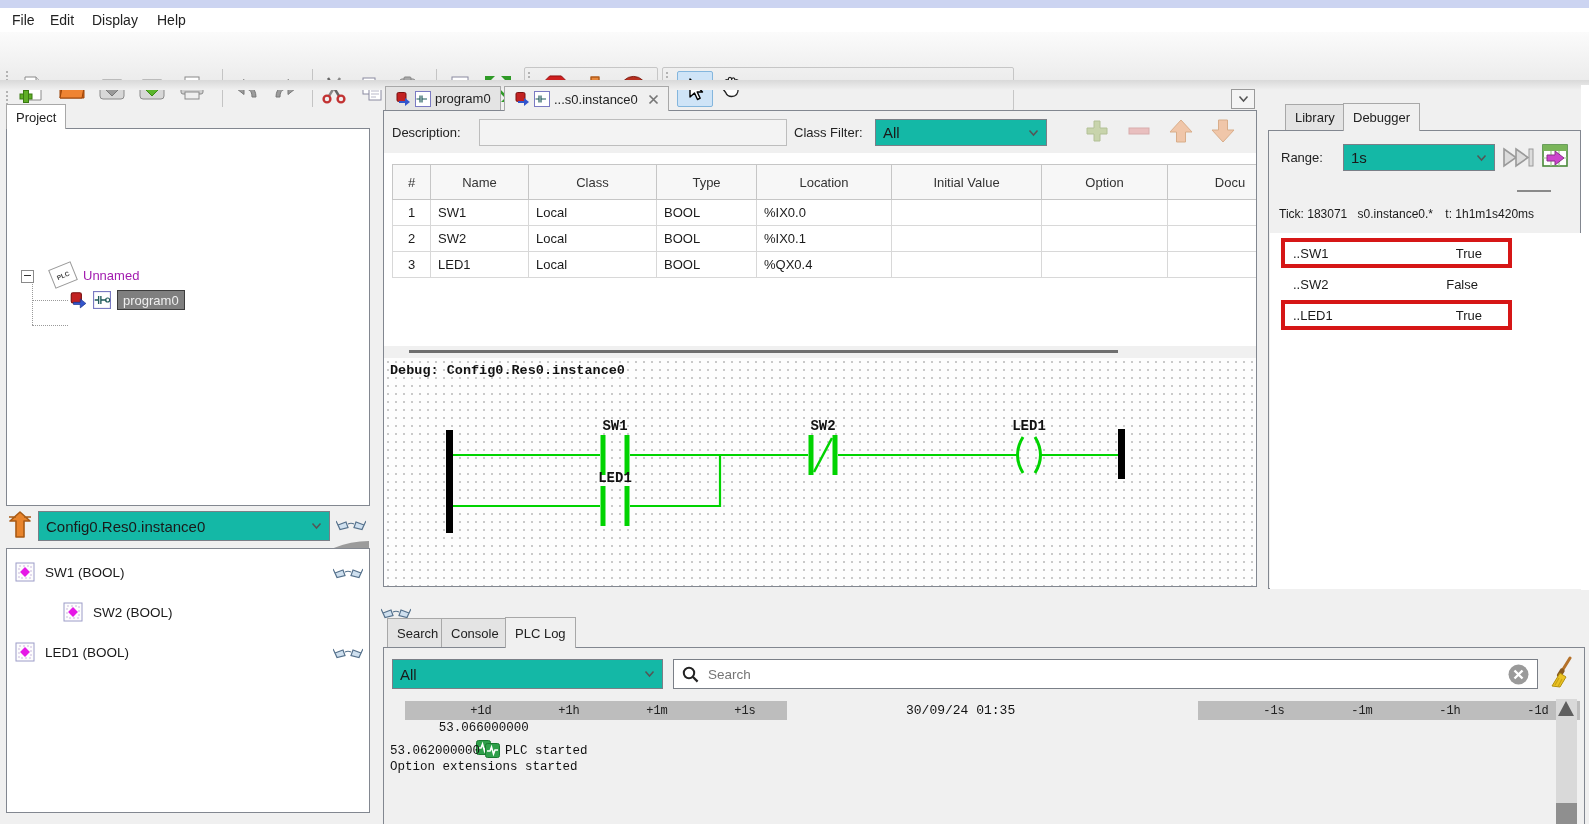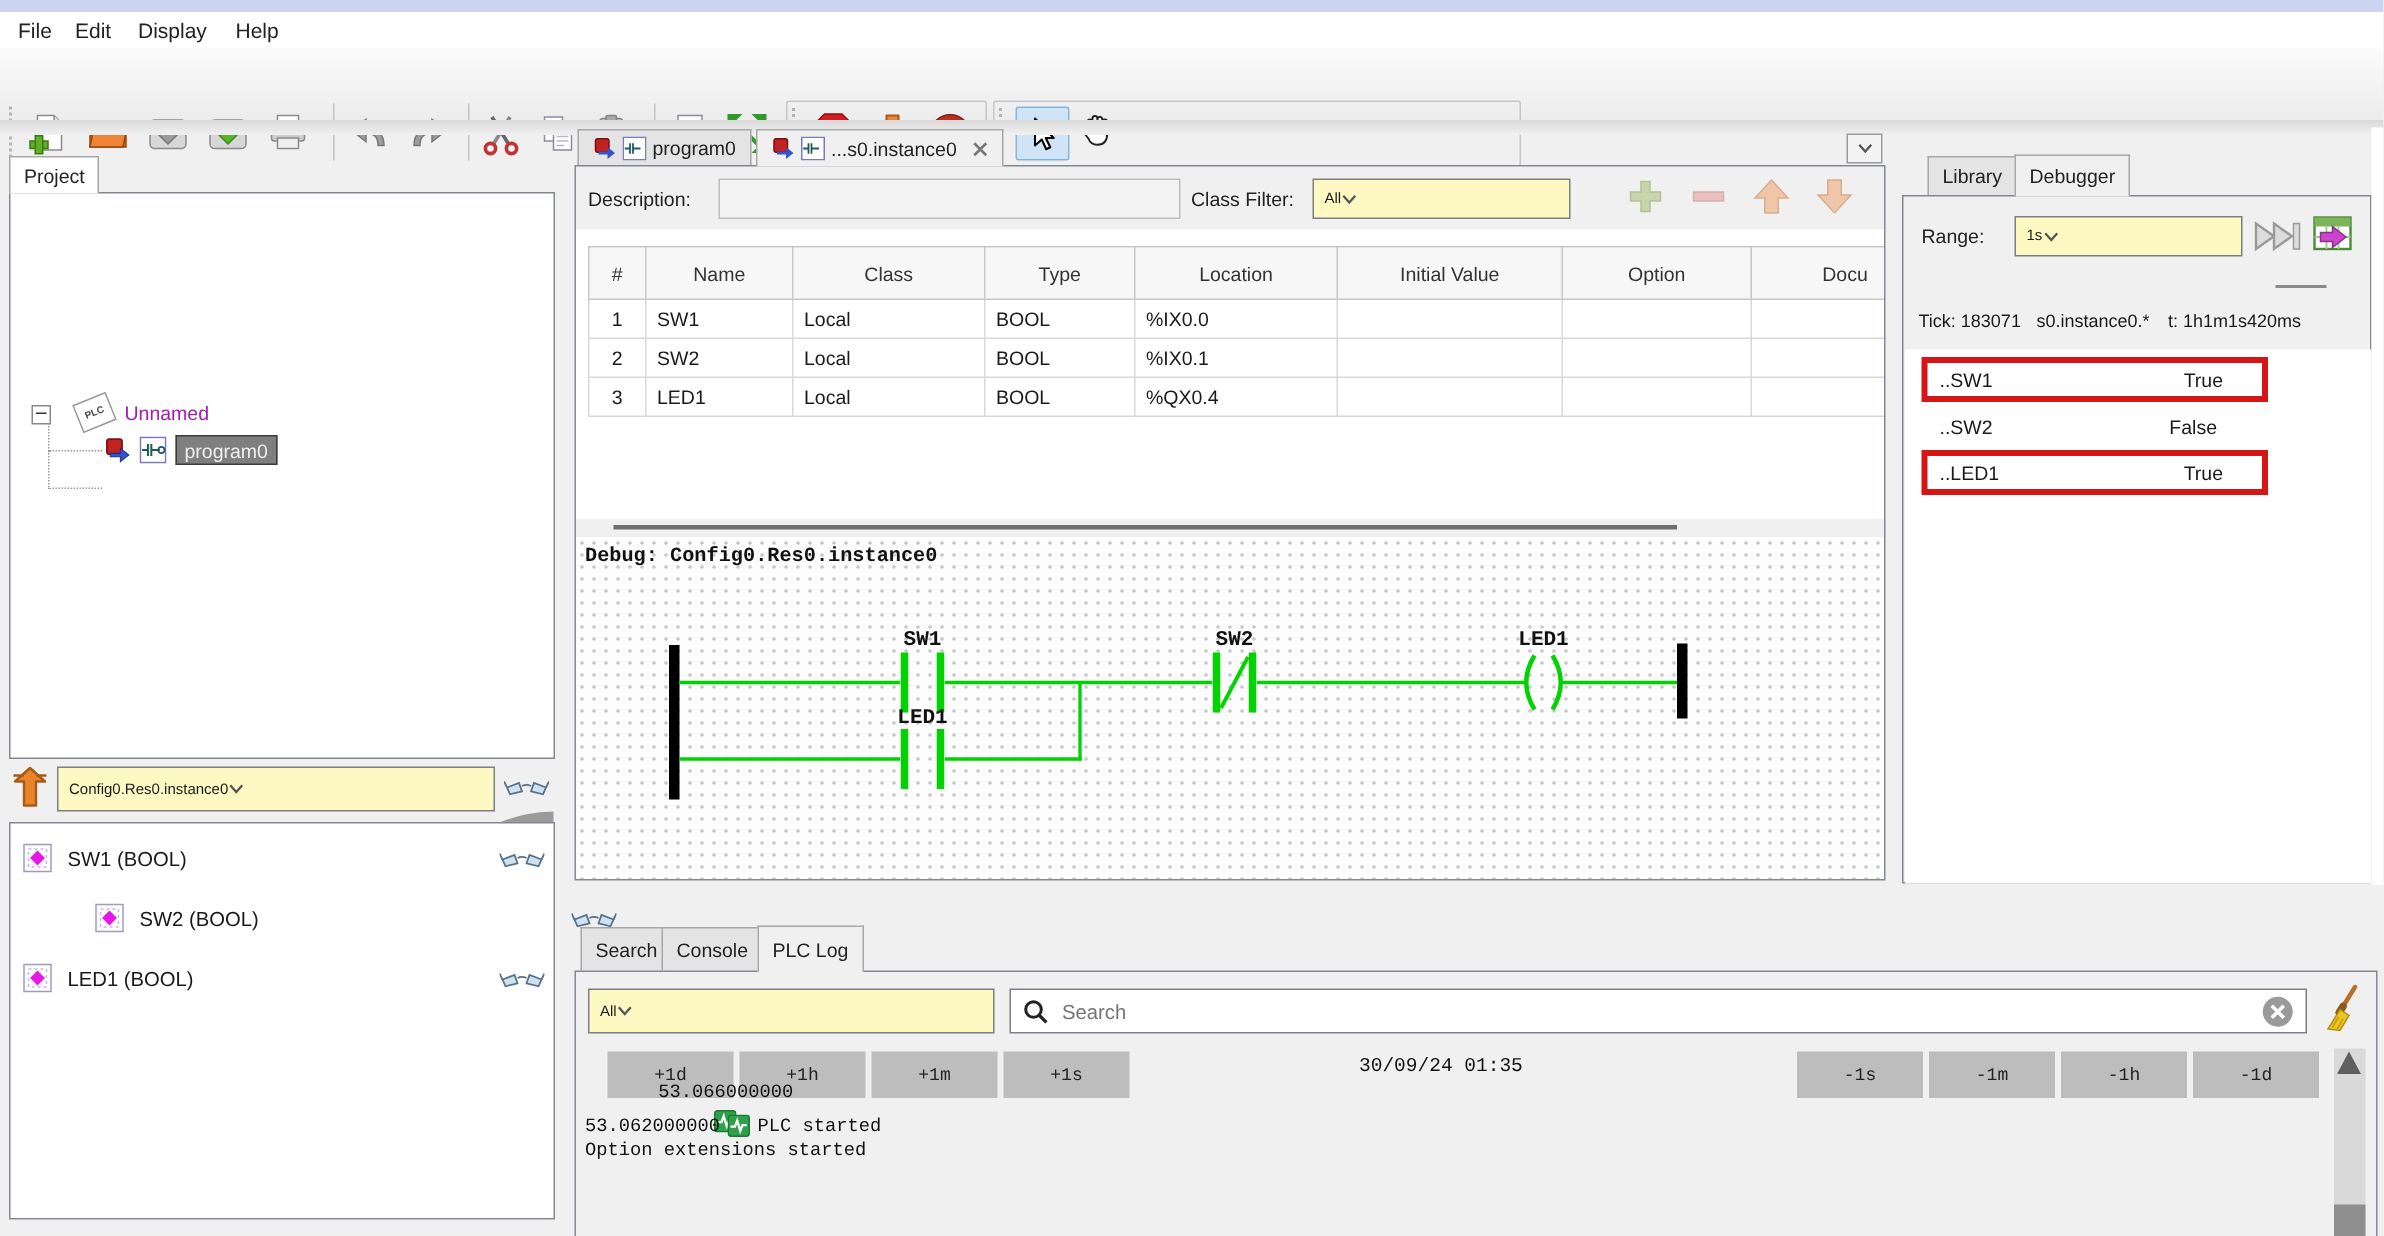--- a/index.html
+++ b/index.html
@@ -17,39 +17,39 @@
   .grip{position:absolute;top:39px;height:34px;width:3px;border-left:2px dotted #b3b3b3;}
   .tsep{position:absolute;top:37px;height:38px;width:1px;background:#c4c4c4;}
   .tbtn{position:absolute;top:41px;width:32px;height:32px;display:flex;align-items:center;justify-content:center;}
   .tgroup{position:absolute;top:35px;height:42px;border:1px solid #c6c6c6;border-radius:2px;}
   .selbox{position:absolute;top:39px;width:34px;height:34px;background:#cfe4f7;border:1px solid #84b6dd;border-radius:2px;display:flex;align-items:center;justify-content:center;}
   
   .panelbox{position:absolute;background:#fff;border:1px solid #828790;box-sizing:border-box;}
   .tab{position:absolute;box-sizing:border-box;display:flex;align-items:center;font-size:13px;padding:0 9px;
        background:#e4e4e4;border:1px solid #a8a8a8;border-bottom:none;color:#222;}
   .tab.active{background:#f0f0f0;z-index:5;}
-  .combo{position:absolute;box-sizing:border-box;background:#fef9c3;border:1px solid #7a7f87;
-         display:flex;align-items:center;font-size:10px;padding:0 7px;}
+  .combo{position:absolute;box-sizing:border-box;background:#14b8a6;border:1px solid #7a7f87;
+         display:flex;align-items:center;justify-content:space-between;font-size:15px;padding:0 7px;}
   .chev{flex:0 0 auto;}
   .lbl{position:absolute;font-size:13px;color:#222;}
   
   table.vars{border-collapse:collapse;table-layout:fixed;background:#fff;font-size:13px;}
   table.vars th{background:#f7f7f7;border:1px solid #c6c6c6;font-weight:normal;height:32px;color:#333;overflow:hidden;white-space:nowrap;}
   table.vars td{border:1px solid #d8d8d8;height:25px;padding:0 7px;overflow:hidden;white-space:nowrap;background:#fff;}
   
   .ladder-bg{background-image:radial-gradient(circle,#c9c9c9 1px,transparent 1.2px);background-size:8px 8px;background-color:#fdfdfd;}
   .lad-title{font-family:"Liberation Mono","DejaVu Sans Mono",monospace;font-size:13.5px;font-weight:700;fill:#111;}
   .lad-label{font-family:"Liberation Mono","DejaVu Sans Mono",monospace;font-size:14px;font-weight:700;fill:#111;text-anchor:middle;}
   
   .dbg-row{position:absolute;left:1281px;width:231px;box-sizing:border-box;display:flex;align-items:center;
            justify-content:space-between;font-size:13px;background:#fff;padding:0 12px;}
   .dbg-row.highlight{border:4px solid #d61616;padding:0 8px 0 8px;}
   
-  .tl-btn{position:absolute;width:84px;height:31px;background:#bdbdbd;display:flex;align-items:center;justify-content:center;
-          font-family:"Liberation Mono","DejaVu Sans Mono",monospace;font-size:12px;color:#222;}
+  .tl-btn{position:absolute;width:84px;height:19px;background:#bdbdbd;display:flex;align-items:center;justify-content:center;
+          font-family:"Liberation Mono","DejaVu Sans Mono",monospace;font-size:12px;color:#222;padding-left:34px;}
   .log-entry{position:absolute;display:flex;align-items:center;gap:5px;font-family:"Liberation Mono","DejaVu Sans Mono",monospace;font-size:12.5px;color:#111;}
   
   .tree-label{position:absolute;font-size:13px;color:#a21caf;white-space:nowrap;}
   .dotline{position:absolute;border-left:1px dotted #9a9a9a;}
   .dothline{position:absolute;border-top:1px dotted #9a9a9a;}
   input.searchfield{border:none;outline:none;background:transparent;font-size:13.5px;flex:1;font-family:"Liberation Sans",sans-serif;color:#222;}
   input.descfield{position:absolute;box-sizing:border-box;background:#f3f3f3;border:1px solid #bdbdbd;font-size:13px;padding:0 6px;}
 </style>
 </head>
 <body>

